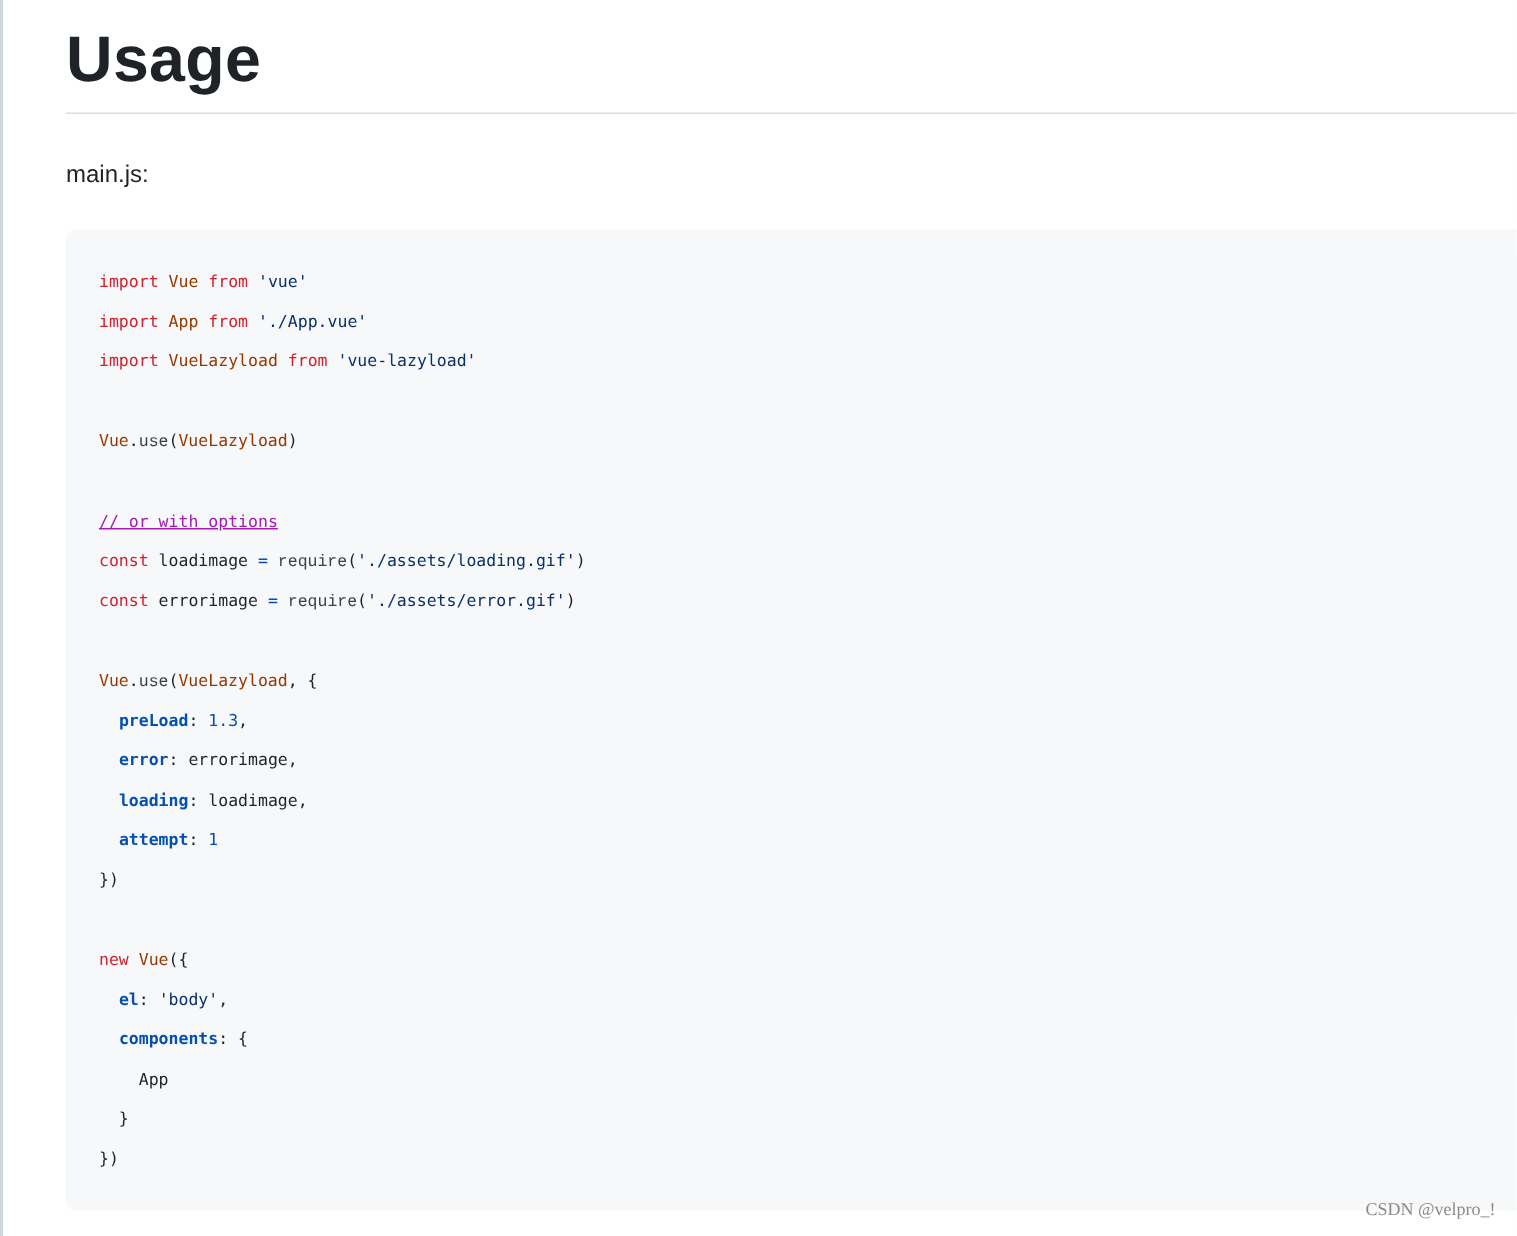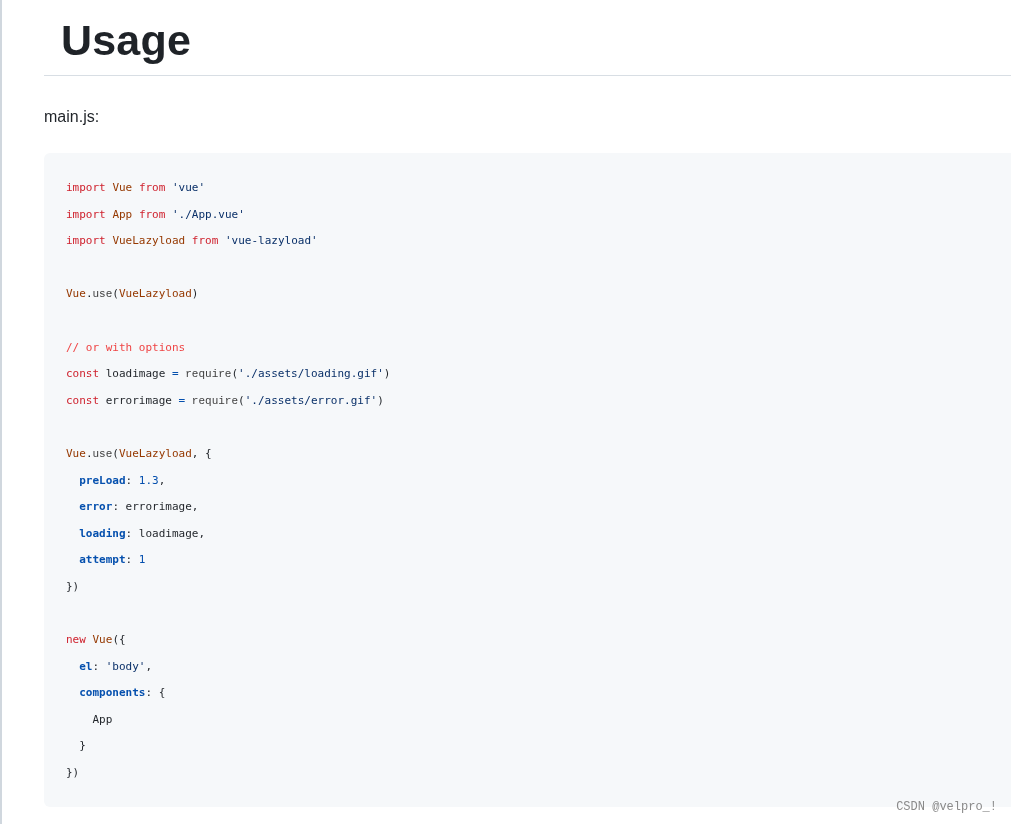--- a/index.html
+++ b/index.html
@@ -9,21 +9,21 @@
       color: #1f2328;
     }
     .left-rule {
       position: absolute; left: 0; top: 0; width: 2px; height: 824px;
       background: #d0d7de;
     }
     .content {
       position: absolute; left: 44px; top: 0; width: 980px;
     }
     h1.title {
-      margin: 0; position: absolute; top: 14px; left: 17px;
+      margin: 0; position: absolute; top: 14px; left: 0;
       font-size: 43px; font-weight: 600; line-height: 52px;
       letter-spacing: 0.2px; color: #1f2328;
     }
     .title-rule {
       position: absolute; top: 75px; left: 0; width: 980px; height: 1px;
       background: #d8dee4;
     }
     .file-label {
       position: absolute; top: 103px; left: 0;
       font-size: 16px; line-height: 28px; color: #1f2328;
@@ -39,24 +39,24 @@
       white-space: pre;
     }
     .line { display: block; height: 26.6px; }
     .kw { color: #cf222e; }
     .cls { color: #953800; }
     .str { color: #0a3069; }
     .fn { color: #404040; font-family: Liberation Mono, monospace; }
     .prop { color: #0550ae; font-weight: bold; }
     .num { color: #0550ae; }
     .op { color: #0550ae; }
-    .cmt { color: #ef4444; }
+    .cmt { color: #a21caf; text-decoration: underline; }
     .watermark {
       position: absolute; right: 14px; bottom: 10px;
-      font-family: Liberation Mono, monospace; font-size: 12px;
+      font-family: Liberation Serif, serif; font-size: 12px;
       color: #8a8a8a;
     }
   </style>
 </head>
 <body>
 
 <div class="left-rule"></div>
 
 <div class="content">
   <h1 class="title">Usage</h1>

